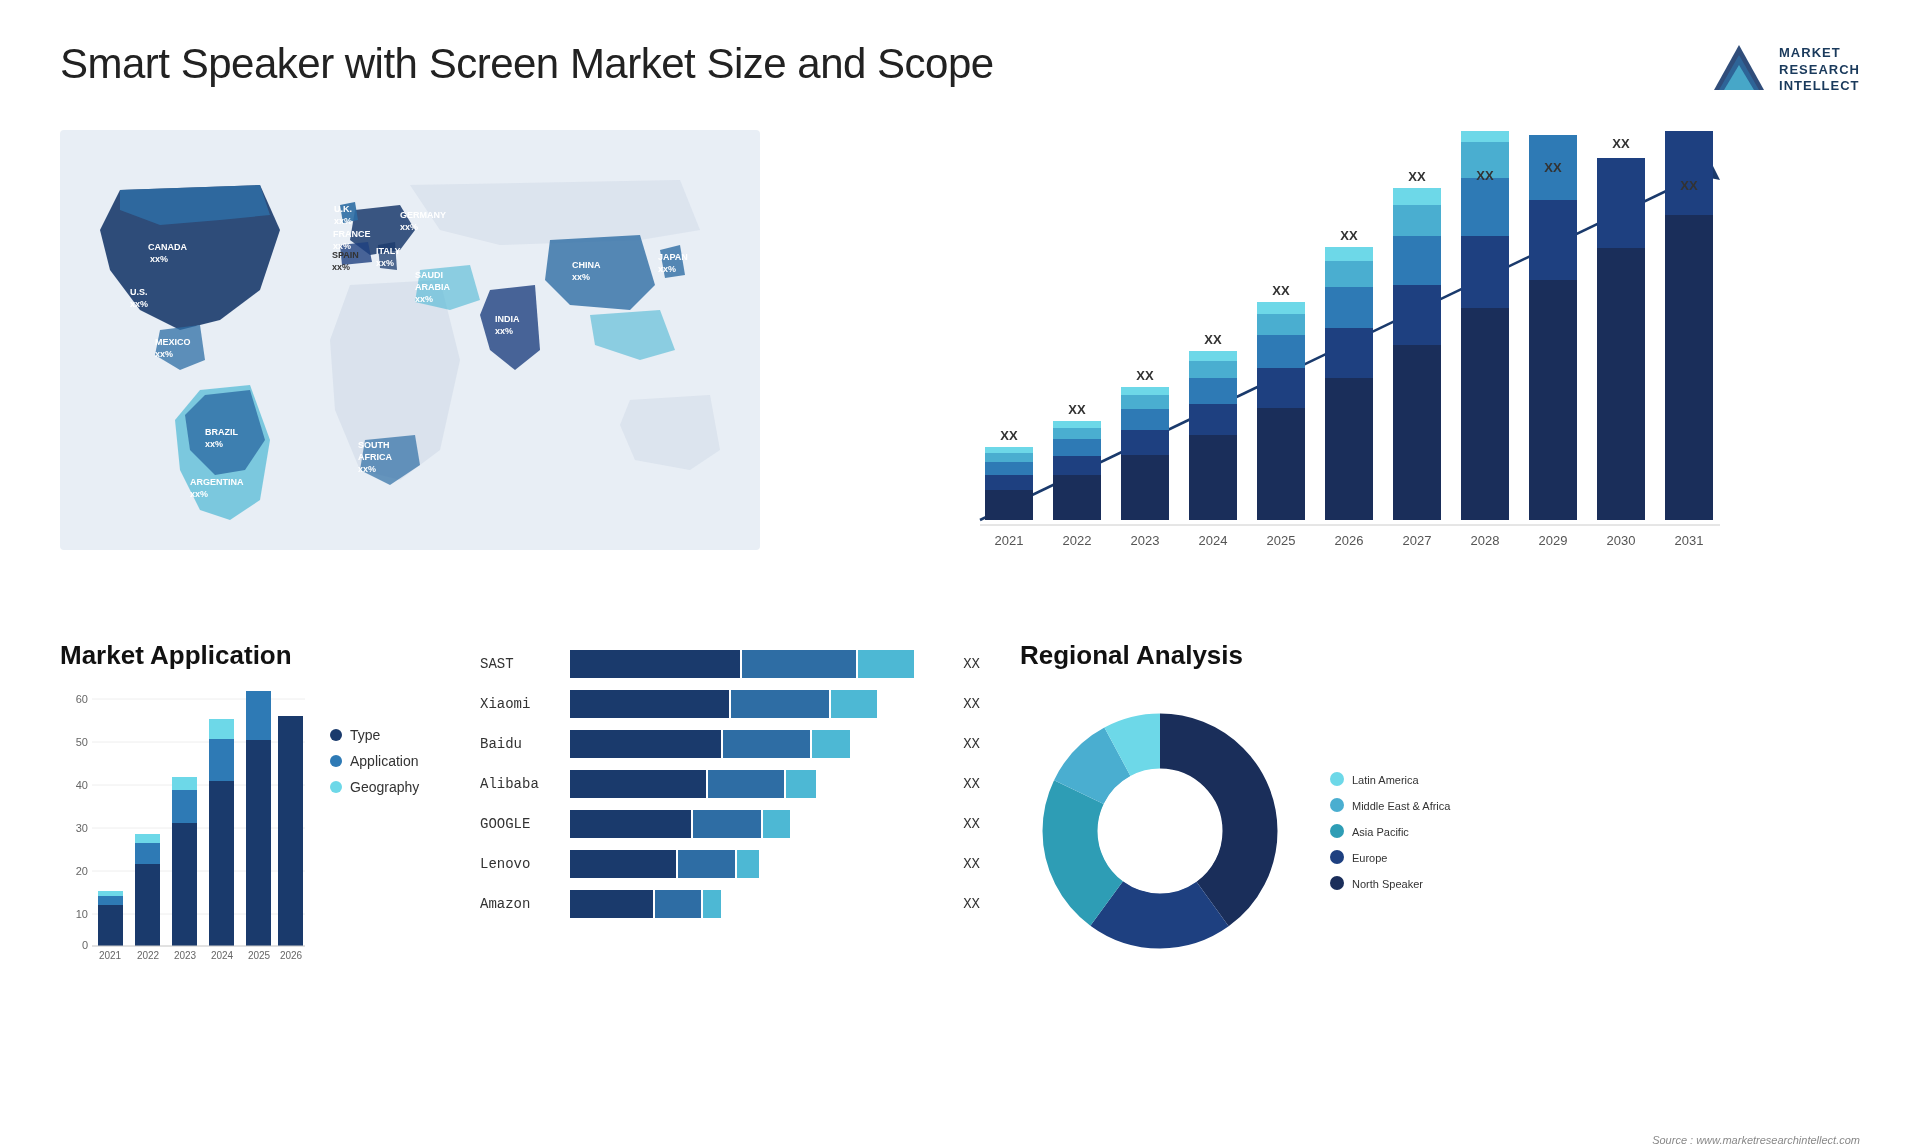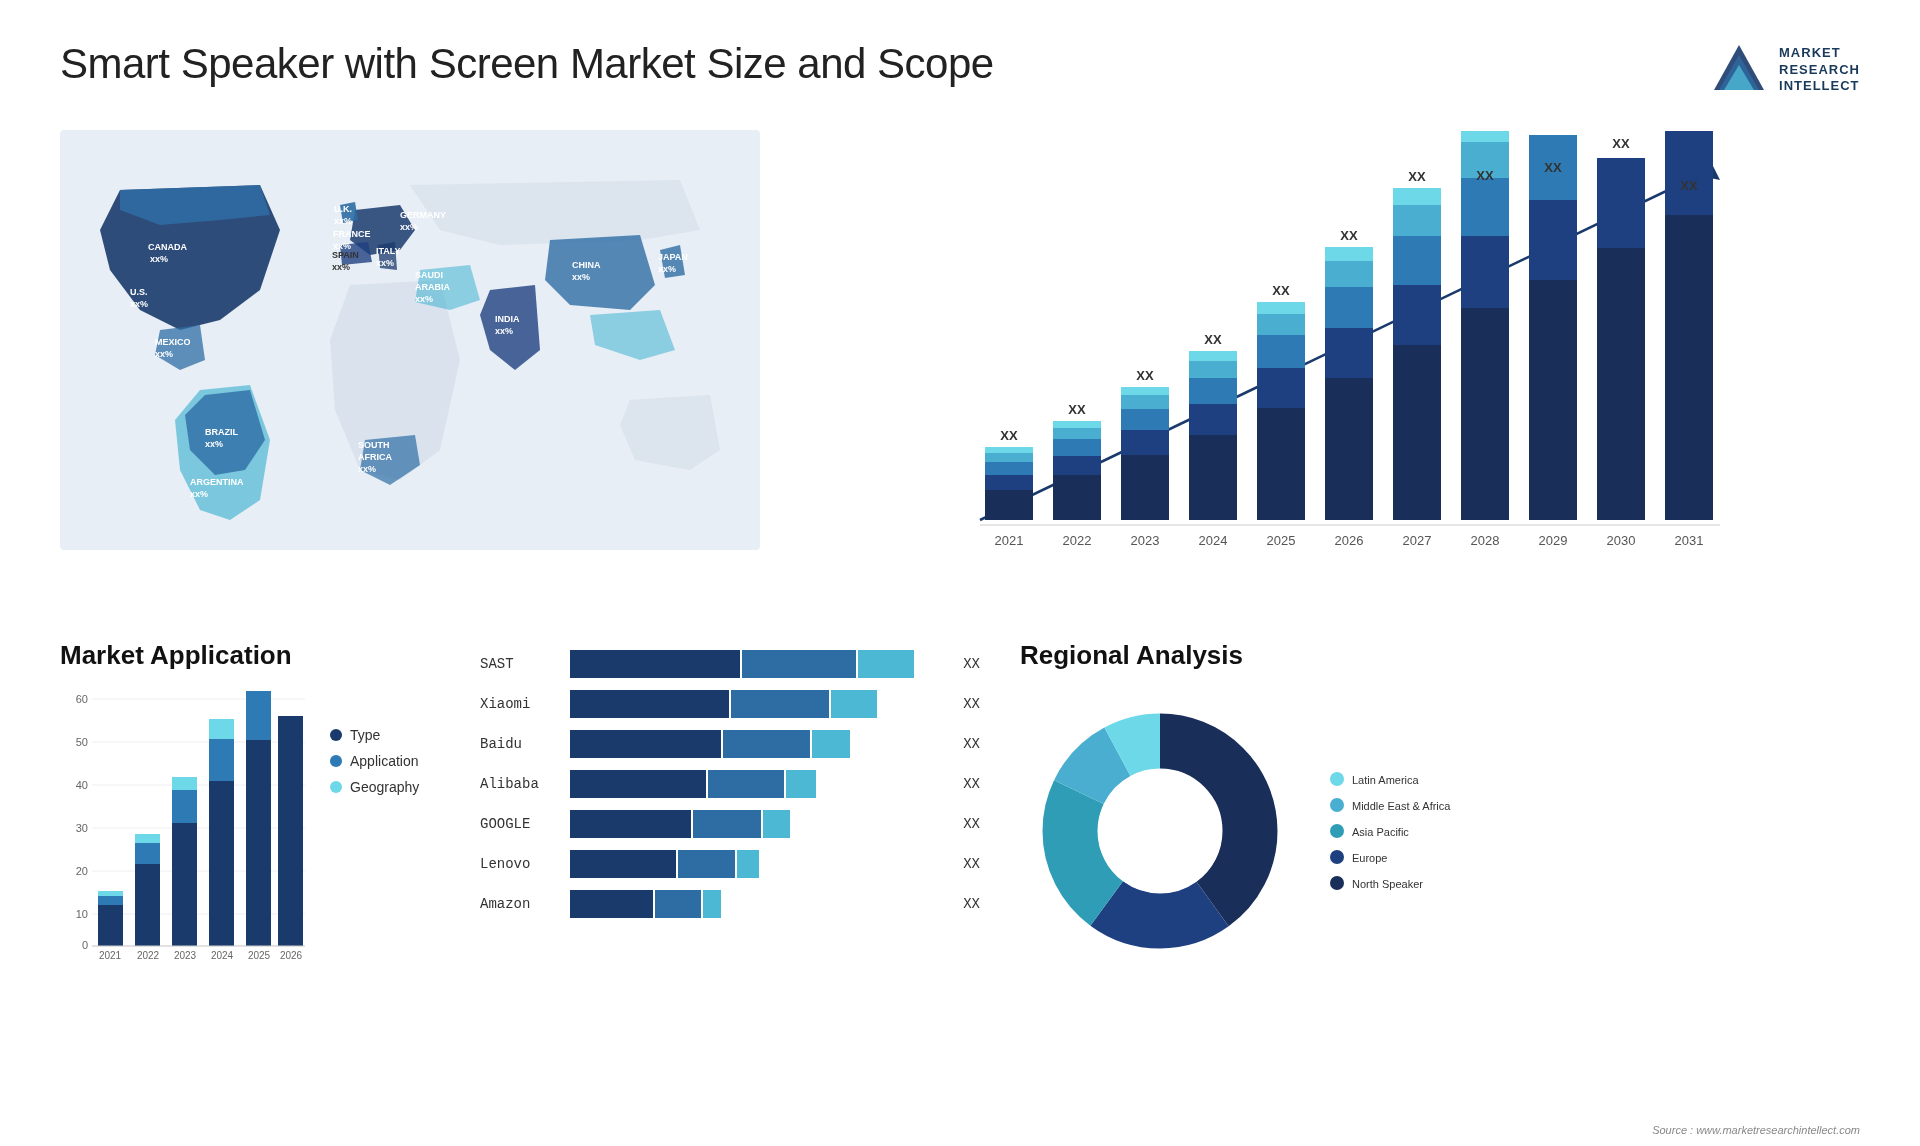--- a/index.html
+++ b/index.html
@@ -206,21 +206,21 @@
     }
 
     .seg-dot {
       width: 12px;
       height: 12px;
       border-radius: 50%;
     }
 
     .source-text {
       position: absolute;
-      bottom: 10px;
+      bottom: 0;
       right: 60px;
       font-size: 11px;
       color: #888;
       font-style: italic;
     }
 
     
     .map-label {
       font-size: 9px;
       fill: #fff;

